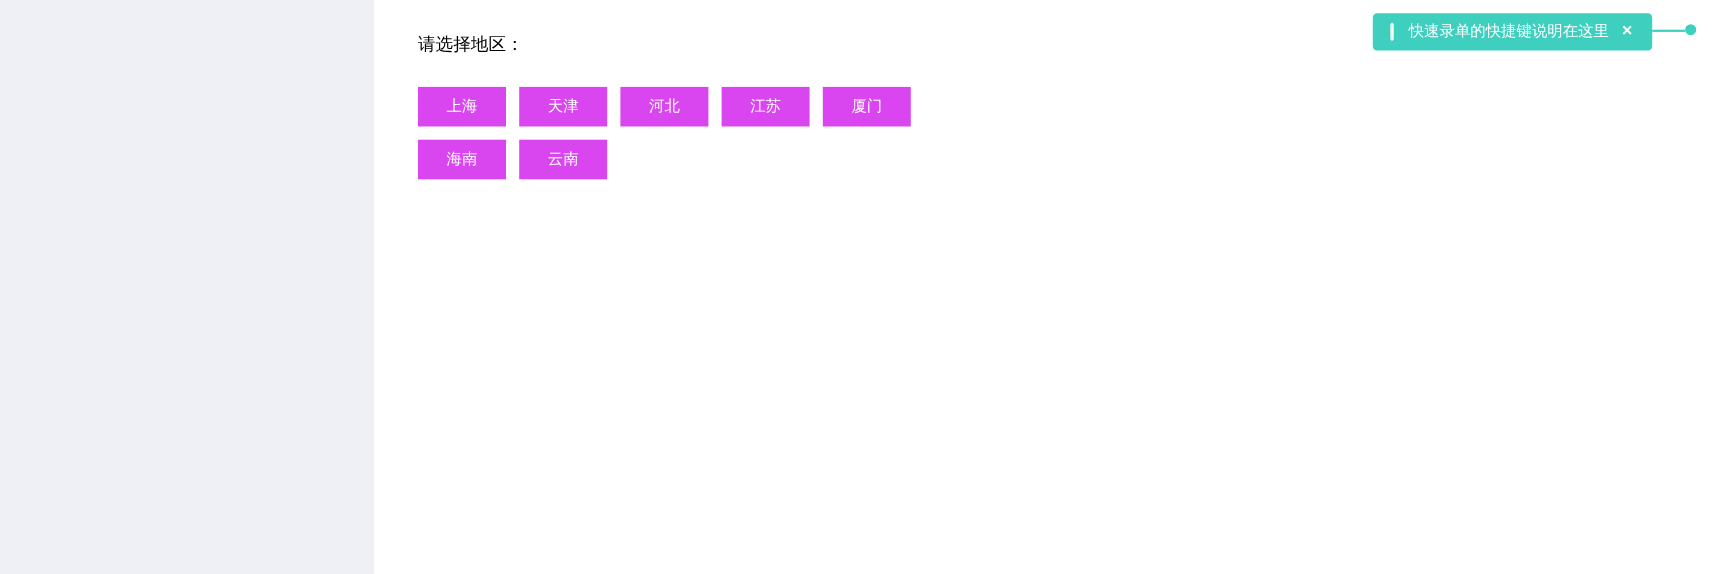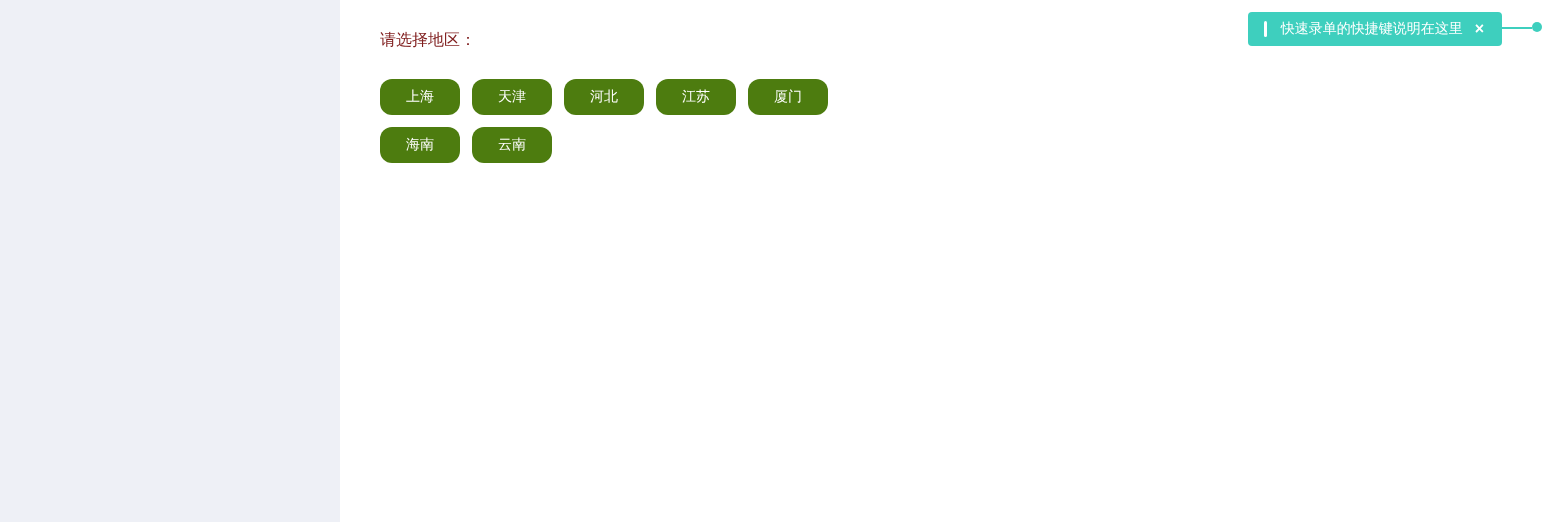--- a/index.html
+++ b/index.html
@@ -31,37 +31,37 @@
       left: 340px;
       top: 0;
       right: 0;
       bottom: 0;
       background: #ffffff;
       padding: 30px 40px;
     }
 
     .page-title {
       font-size: 16px;
-      color: #7f1d1d;
+      color: #000000;
       margin-bottom: 28px;
       font-weight: normal;
     }
 
     .region-buttons-row {
       display: flex;
       flex-wrap: wrap;
       gap: 12px;
       margin-bottom: 12px;
     }
 
     .region-btn {
-      background: #4d7c0f;
+      background: #d946ef;
       color: #ffffff;
       border: none;
-      border-radius: 12px;
+      border-radius: 0;
       padding: 0 20px;
       height: 36px;
       font-size: 14px;
       cursor: pointer;
       white-space: nowrap;
       min-width: 80px;
       display: flex;
       align-items: center;
       justify-content: center;
     }

